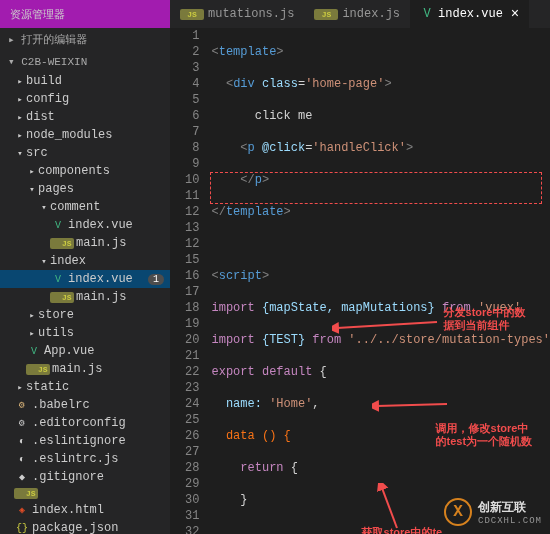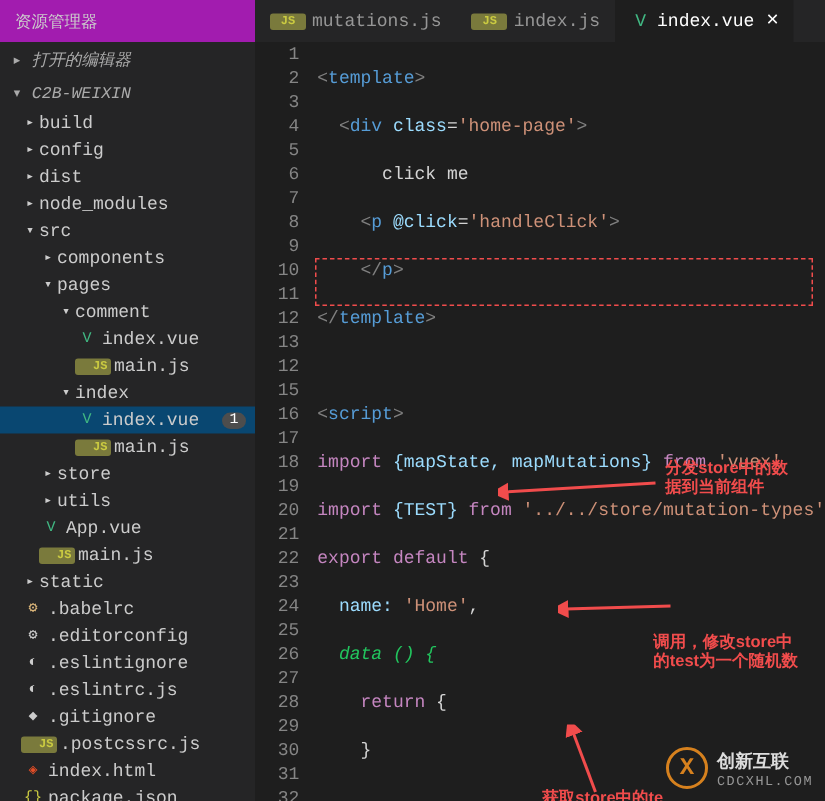--- a/index.html
+++ b/index.html
@@ -6,39 +6,39 @@
     body { font-family: Consolas, 'Courier New', monospace; background: #1e1e1e; color: #d4d4d4; font-size: 12px; width: 550px; height: 534px; overflow: hidden; display: flex; flex-direction: column; }
     .titlebar { background: #252526; display: flex; height: 28px; }
     .sidebar-header { width: 170px; background: #a21caf; color: #ccc; font-size: 11px; padding: 6px 10px; display: flex; align-items: center; }
     .tabs { display: flex; flex: 1; background: #252526; }
     .tab { display: flex; align-items: center; padding: 0 10px; gap: 4px; color: #969696; font-size: 12px; cursor: pointer; }
     .tab.active { background: #1e1e1e; color: #fff; }
     .tab-icon { width: 14px; display: inline-flex; justify-content: center; }
     .close-icon { margin-left: 4px; font-size: 14px; }
     .main { display: flex; flex: 1; overflow: hidden; }
     .explorer { width: 170px; background: #252526; overflow-y: auto; font-size: 12px; color: #ccc; }
-    .exp-section { padding: 4px 8px; color: #aaa; font-size: 11px; font-style: italic; }
+    .exp-section { padding: 4px 8px; color: #aaa; font-size: 11px; }
     .tree-item { display: flex; align-items: center; padding: 2px 0; cursor: pointer; white-space: nowrap; }
     .tree-item.selected { background: #094771; }
     .chev { width: 12px; text-align: center; font-size: 9px; color: #ccc; }
     .file-icon { width: 16px; text-align: center; font-size: 10px; margin-right: 2px; }
     .badge { background: #4d4d4d; color: #fff; border-radius: 8px; padding: 0 5px; font-size: 10px; margin-left: auto; margin-right: 6px; }
     .vue-color { color: #41b883; }
     .js-color { color: #cbcb41; background: #7a7a3c; font-size: 8px; font-weight: bold; padding: 1px 12px; border-radius: 2px; }
     .folder-color { color: #dcb67a; }
     .editor { flex: 1; display: flex; background: #1e1e1e; overflow: hidden; position: relative; }
     .gutter { width: 42px; text-align: right; color: #858585; padding-right: 12px; user-select: none; font-size: 12px; line-height: 16px; }
     .code { flex: 1; font-size: 12px; line-height: 16px; white-space: pre; position: relative; }
     .line { height: 16px; }
     .tag { color: #808080; }
     .tagname { color: #569cd6; }
     .attr { color: #9cdcfe; }
     .str { color: #ce9178; }
     .kw { color: #c586c0; }
-    .fn { color: #22c55e; font-style: italic; }
+    .fn { color: #f97316; }
     .var { color: #9cdcfe; }
     .prop { color: #9cdcfe; }
     .punc { color: #d4d4d4; }
     .dotted-box { position: absolute; border: 1px dashed #f14c4c; pointer-events: none; }
     .annotation { position: absolute; color: #f14c4c; font-size: 11px; font-family: 'Microsoft YaHei', sans-serif; font-weight: bold; line-height: 13px; }
     .arrow { position: absolute; pointer-events: none; }
     .watermark { position: absolute; bottom: 8px; right: 8px; display: flex; align-items: center; gap: 6px; opacity: 0.85; }
     .watermark-logo { width: 28px; height: 28px; border: 2px solid #f7931e; border-radius: 50%; display: flex; align-items: center; justify-content: center; color: #f7931e; font-weight: bold; font-size: 16px; }
     .watermark-text { color: #fff; font-family: 'Microsoft YaHei', sans-serif; font-size: 12px; font-weight: bold; }
     .watermark-sub { color: #aaa; font-size: 9px; letter-spacing: 1px; }
@@ -157,21 +157,20 @@
     <div class="tree-item" style="padding-left:14px">
         <span class="file-icon">◐</span>
         <span>.eslintrc.js</span>
       </div>
     <div class="tree-item" style="padding-left:14px">
         <span class="file-icon">◆</span>
         <span>.gitignore</span>
       </div>
     <div class="tree-item" style="padding-left:14px">
         <span class="file-icon js-color">JS</span>
-        <span>.postcssrc.js</span>
       </div>
     <div class="tree-item" style="padding-left:14px">
         <span class="file-icon" style="color:#e44d26">◈</span>
         <span>index.html</span>
       </div>
     <div class="tree-item" style="padding-left:14px">
         <span class="file-icon" style="color:#cbcb41">{}</span>
         <span>package.json</span>
       </div>
 

